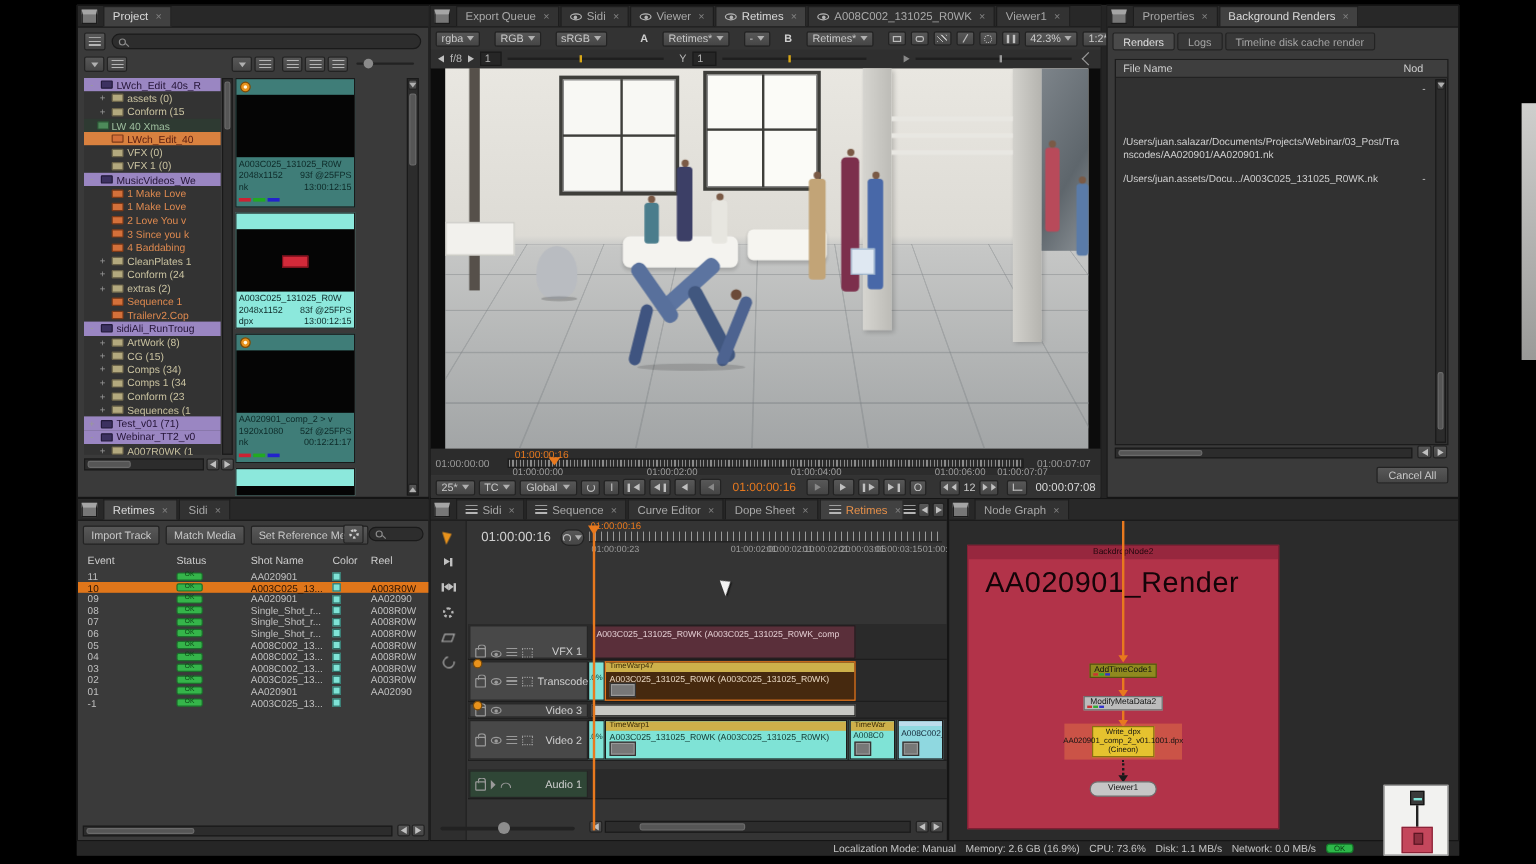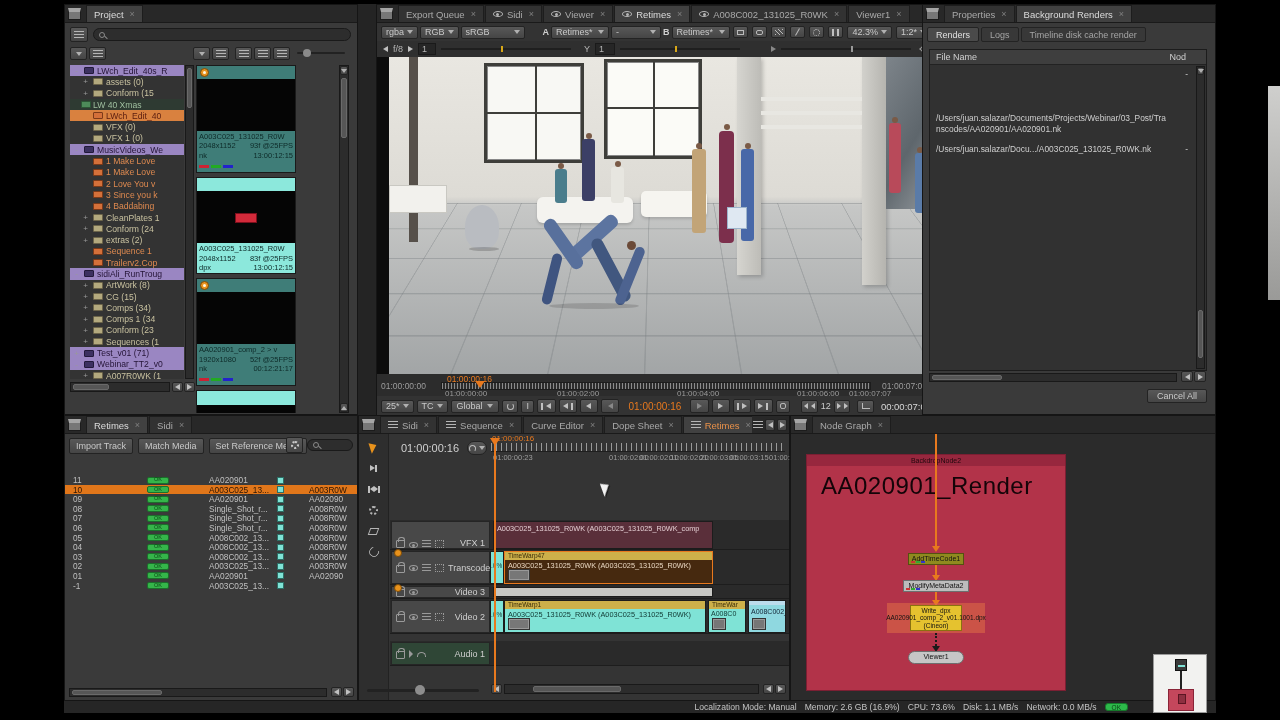--- a/index.html
+++ b/index.html
@@ -368,21 +368,21 @@
       <div class="btn" style="position:absolute;left:0;top:0;width:8px;height:9px;">
           <span class="tri d"></span>
         </div>
       <div class="grip" style="left:1px;top:12px;width:6px;height:60px;"></div>
       <div class="btn" style="position:absolute;left:0;bottom:0;width:8px;height:9px;">
           <span class="tri d" style="transform:rotate(180deg);"></span>
         </div>
     </div>
   </div>
 
-  <div class="panel" id="p-viewer" style="left:312px;top:0;width:560px;height:411px;background:#404040;">
+  <div class="panel" id="p-viewer" style="left:294px;top:0;width:560px;height:411px;background:#404040;">
     <div class="tabbar">
       <div class="pane-ico"></div>
       <div id="viewer-tabs" style="display:flex;gap:1px;overflow:hidden;">
           <div class="tab">
             <div class="lbl">Export Queue</div>
             <div class="x">×</div>
           </div>
           <div class="tab">
             <div class="eye"></div>
             <div class="lbl">Sidi</div>
@@ -402,21 +402,21 @@
             <div class="eye"></div>
             <div class="lbl">A008C002_131025_R0WK</div>
             <div class="x">×</div>
           </div>
           <div class="tab">
             <div class="lbl">Viewer1</div>
             <div class="x">×</div>
           </div>
         </div>
     </div>
-    <div class="abs" style="left:0;top:18px;right:0;height:18px;background:#333;display:flex;align-items:center;gap:2px;padding:0 4px;">
+    <div class="abs" style="left:0;top:18px;right:0;height:18px;background:#333;display:flex;align-items:center;gap:12px;padding:0 4px;">
       <div class="btn" style="height:13px;padding:0 4px;">
           <span>rgba</span>
           <span class="tri d"></span>
         </div>
       <div class="btn" style="height:13px;padding:0 4px;">
           <span>RGB</span>
           <span class="tri d"></span>
         </div>
       <div class="btn" style="height:13px;padding:0 4px;width:64px;justify-content:space-between;">
           <span>sRGB</span>
@@ -664,21 +664,21 @@
       <div style="height:15px;background:#3e3e3e;border-bottom:1px solid #222;display:flex;align-items:center;padding:0 6px;color:#cfcfcf;font-size:9px;">
         <span>File Name</span>
         <span style="margin-left:auto;margin-right:14px;">Nod</span>
       </div>
       <div id="render-rows">
           <div style="display: flex; padding: 4px 6px; color: rgb(207, 207, 207); font-size: 8.4px; line-height: 1.35;">
             <div style="width: 230px; word-break: break-all; margin-top: 44px;">/Users/juan.salazar/Documents/Projects/Webinar/03_Post/Transcodes/AA020901/AA020901.nk</div>
             <div style="margin-left: auto; margin-right: 12px;">-</div>
           </div>
           <div style="display: flex; padding: 4px 6px; color: rgb(207, 207, 207); font-size: 8.4px; line-height: 1.35;">
-            <div style="width: 230px; word-break: break-all;">/Users/juan.salazar/Docu.../A003C025_131025_R0WK.nk</div>
+            <div style="width: 230px; word-break: break-all;">/Users/juan.assets/Docu.../A003C025_131025_R0WK.nk</div>
             <div style="margin-left: auto; margin-right: 12px;">-</div>
           </div>
         </div>
       <div class="abs scroll" style="right:1px;top:16px;width:9px;bottom:1px;">
         <div class="btn" style="position:absolute;left:0;top:0;width:7px;height:8px;">
             <span class="tri d"></span>
           </div>
         <div class="grip" style="left:1px;bottom:10px;width:5px;height:48px;"></div>
       </div>
     </div>
@@ -720,20 +720,27 @@
         <div class="btn" style="height: 16px; padding: 0px 6px; font-size: 9px;">
           <div>Set Reference Media</div>
         </div>
       </div>
     <div class="abs btn" style="left:221px;top:21px;width:17px;height:16px;">
       <span style="width:8px;height:8px;border:2px dotted #ccc;border-radius:50%;display:block;"></span>
     </div>
     <div class="abs searchbox" style="left:242px;top:23px;width:46px;height:12px;">
       <span class="mag"></span>
     </div>
+    <div class="abs rt-head" style="left:0;top:44px;width:292px;" id="retimes-headers">
+        <div>Event</div>
+        <div>Status</div>
+        <div>Shot Name</div>
+        <div>Color</div>
+        <div>Reel</div>
+      </div>
     <div class="abs" id="retimes-rows" style="left:0;top:59px;width:292px;">
         <div class="rt-row">
           <div>11</div>
           <div>
             <div class="okbadge">OK</div>
           </div>
           <div>AA020901</div>
           <div>
             <div class="colorchip"></div>
           </div>

